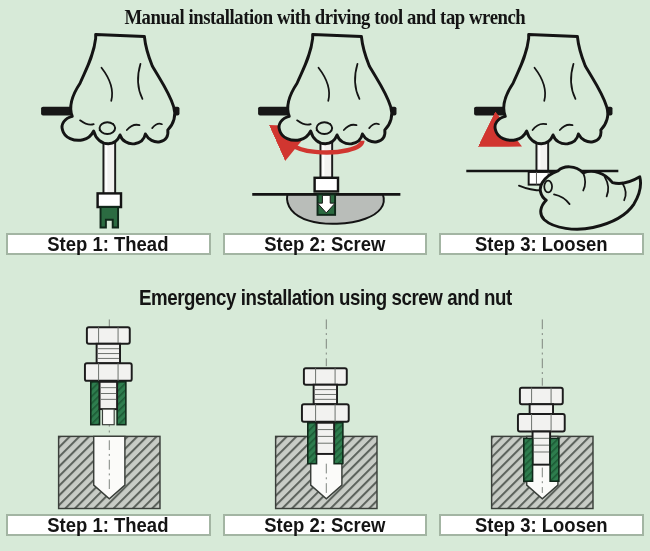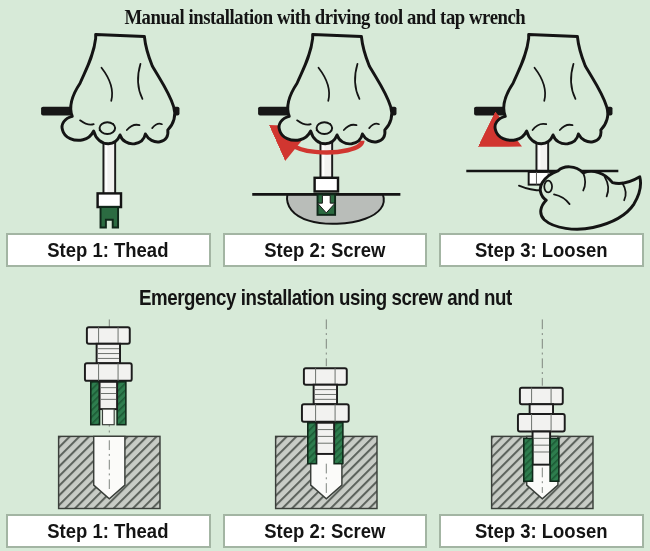--- a/index.html
+++ b/index.html
@@ -30,21 +30,21 @@
   .illus-row-1{height:200px;}
   .illus-row-2{height:200px;margin-top:0;}
   .illus-cell{position:relative;}
   .illus-cell svg{display:block;width:100%;height:100%;}
   .labels-row{height:34px;margin-top:1px;}
   .step-label{
     background:#ffffff;
     border:2px solid #a3b5a3;
     display:flex;align-items:center;justify-content:center;
     font-weight:bold;font-size:21px;
-    height:34px;box-sizing:border-box;
+    height:22px;box-sizing:border-box;
   }
   .step-label .cond{display:inline-block;transform:scaleX(.88);transform-origin:50% 50%;white-space:nowrap;}
   .hand{fill:#d7ead8;stroke:#141414;stroke-width:3;stroke-linejoin:round;}
   .hline{fill:none;stroke:#141414;stroke-width:1.8;stroke-linecap:round;}
   .metal{fill:#f2f2f0;stroke:#1c1c1c;stroke-width:2;}
   .thread{stroke:#6a6f6a;stroke-width:1;}
   .cline{stroke:#7c837c;stroke-width:1;stroke-dasharray:10 4 2 4;}
 </style>
 </head>
 <body>

